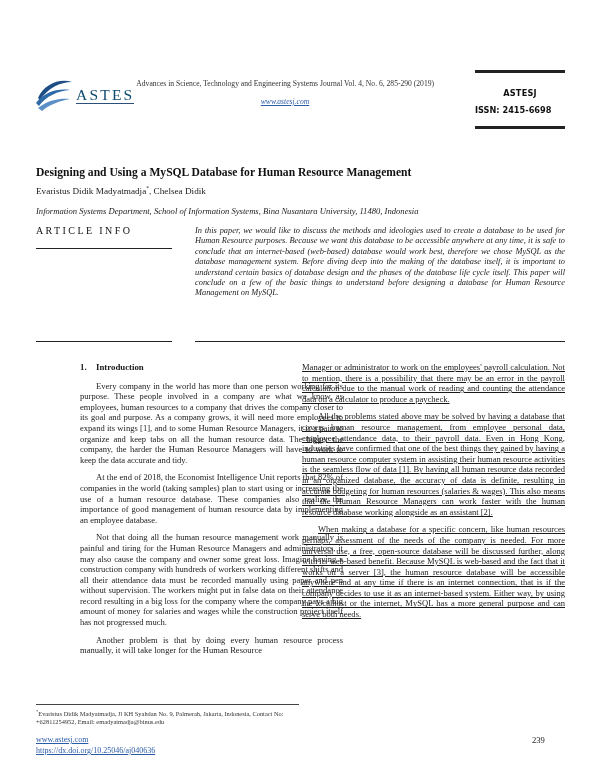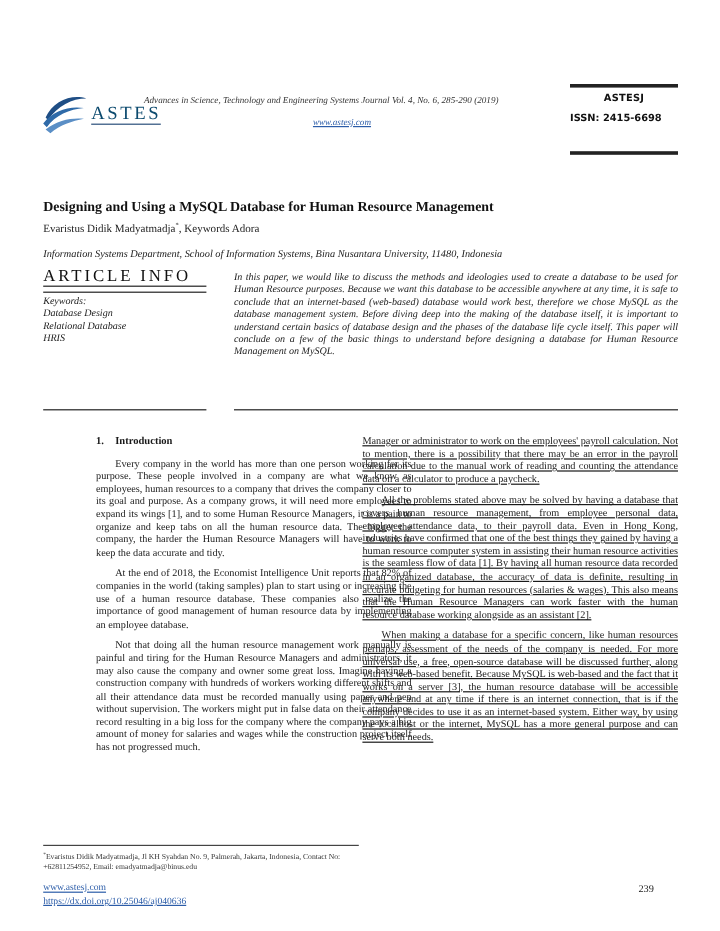--- a/index.html
+++ b/index.html
@@ -4,37 +4,37 @@
   <style>
     * { box-sizing: border-box; margin: 0; padding: 0; }
     html, body { width: 600px; height: 776px; background: #ffffff; overflow: hidden; }
     body { position: relative; font-family: "Liberation Serif", "DejaVu Serif", serif; color: #1a1a1a; }
 
     .abs { position: absolute; }
 
     
     .logo { left: 34px; top: 76px; width: 100px; height: 36px; }
     .logo-text { position: absolute; left: 42px; top: 11px; font-size: 15.5px; letter-spacing: 2.2px; color: #0c4a6e; font-family: "Liberation Serif", serif; border-bottom: 1px solid #2a4f7a; line-height: 16px; }
-    .journal-line { left: 120px; top: 79px; width: 330px; text-align: left; font-size: 7.6px; font-style: italic; color: #333; white-space: nowrap; }
+    .journal-line { left: 104px; top: 79px; width: 330px; text-align: right; font-size: 7.6px; color: #333; white-space: nowrap; }
     .journal-url { left: 120px; top: 97px; width: 330px; text-align: center; font-size: 7.6px; font-style: italic; color: #2b5ca8; text-decoration: underline; }
     .side-box { left: 475px; top: 70px; width: 90px; }
     .side-rule { height: 3px; background: #222; width: 90px; }
-    .side-title { font-family: "DejaVu Sans", sans-serif; font-weight: bold; font-size: 8.2px; text-align: center; margin-top: 3px; letter-spacing: 0.2px; color: #111; }
+    .side-title { font-family: "DejaVu Sans", sans-serif; font-weight: bold; font-size: 8.2px; text-align: center; margin-top: 15px; letter-spacing: 0.2px; color: #111; }
     .side-issn { font-family: "DejaVu Sans", sans-serif; font-weight: bold; font-size: 8.2px; margin-top: 7px; color: #111; }
     .side-rule2 { position: absolute; top: 56px; left: 0; }
 
     
     .title { left: 36px; top: 166px; font-size: 11.6px; font-weight: bold; color: #111; white-space: nowrap; }
     .authors { left: 36px; top: 185px; font-size: 9.2px; color: #222; white-space: nowrap; }
     .authors sup { font-size: 5.5px; }
     .affil { left: 36px; top: 206px; font-size: 8.6px; font-style: italic; color: #222; white-space: nowrap; }
 
     
     .info-col { left: 36px; top: 225px; width: 136px; }
-    .sec-head { font-size: 14px; letter-spacing: 2.4px; color: #111; line-height: 11px; padding-bottom: 2px; border-bottom: 1.3px solid #222; white-space: nowrap; }
+    .sec-head { font-size: 10px; letter-spacing: 2.4px; color: #111; line-height: 11px; padding-bottom: 12px; border-bottom: 1.3px solid #222; white-space: nowrap; }
     .info-line { font-size: 8.4px; font-style: italic; color: #222; line-height: 10.4px; white-space: nowrap; }
     .info-divider { border-top: 1.3px solid #222; margin-top: 4px; padding-top: 2px; }
     .info-bottom { left: 36px; top: 341px; width: 136px; border-top: 1.3px solid #222; }
 
     .abs-col { left: 195px; top: 225px; width: 370px; }
     .abs-text { font-size: 8.4px; font-style: italic; color: #222; line-height: 10.4px; text-align: justify; }
     .abs-bottom { left: 195px; top: 341px; width: 370px; border-top: 1.3px solid #222; }
 
     
     .col { width: 263px; font-size: 8.55px; line-height: 10.6px; color: #1a1a1a; text-align: justify; }
@@ -69,47 +69,42 @@
 
 <div class="abs side-box">
   <div class="side-rule"></div>
   <div class="side-title">ASTESJ</div>
   <div class="side-issn">ISSN: 2415-6698</div>
   <div class="side-rule side-rule2"></div>
 </div>
 
 <div class="abs title">Designing and Using a MySQL Database for Human Resource Management</div>
 <div class="abs authors">
-  <span>Evaristus Didik Madyatmadja</span><sup>*</sup><span>, Keywords Adora</span>
+  <span>Evaristus Didik Madyatmadja</span><sup>*</sup><span>, Chelsea Didik</span>
 </div>
 <div class="abs affil">Information Systems Department, School of Information Systems, Bina Nusantara University, 11480, Indonesia</div>
 
 <div class="abs info-col">
   <div class="sec-head">ARTICLE INFO</div>
-  <div class="info-divider">
-    <div class="info-line">Keywords:</div>
-    <div class="info-line">Database Design</div>
-    <div class="info-line">Relational Database</div>
-    <div class="info-line">HRIS</div>
-  </div>
 </div>
 <div class="abs info-bottom"></div>
 
 <div class="abs abs-col">
   <div class="abs-text" style="padding-top:1px">In this paper, we would like to discuss the methods and ideologies used to create a database to be used for Human Resource purposes. Because we want this database to be accessible anywhere at any time, it is safe to conclude that an internet-based (web-based) database would work best, therefore we chose MySQL as the database management system. Before diving deep into the making of the database itself, it is important to understand certain basics of database design and the phases of the database life cycle itself. This paper will conclude on a few of the basic things to understand before designing a database for Human Resource Management on MySQL.</div>
 </div>
 <div class="abs abs-bottom"></div>
 
 <div class="abs col col-left">
   <div class="section-heading">
     <span class="num">1.</span><span>Introduction</span>
   </div>
   <p class="para">Every company in the world has more than one person working for its purpose. These people involved in a company are what we know as employees, human resources to a company that drives the company closer to its goal and purpose. As a company grows, it will need more employees to expand its wings [1], and to some Human Resource Managers, it is a pain to organize and keep tabs on all the human resource data. The bigger the company, the harder the Human Resource Managers will have to work to keep the data accurate and tidy.</p>
   <p class="para">At the end of 2018, the Economist Intelligence Unit reports that 82% of companies in the world (taking samples) plan to start using or increasing the use of a human resource database. These companies also realize the importance of good management of human resource data by implementing an employee database.</p>
   <p class="para">Not that doing all the human resource management work manually is painful and tiring for the Human Resource Managers and administrators, it may also cause the company and owner some great loss. Imagine having a construction company with hundreds of workers working different shifts and all their attendance data must be recorded manually using paper and pen without supervision. The workers might put in false data on their attendance record resulting in a big loss for the company where the company pays a big amount of money for salaries and wages while the construction project itself has not progressed much.</p>
+  <p class="para">Another problem is that by doing every human resource process manually, it will take longer for the Human Resource</p>
 </div>
 
 <div class="abs col col-right">
   <p class="para noindent">Manager or administrator to work on the employees' payroll calculation. Not to mention, there is a possibility that there may be an error in the payroll calculation due to the manual work of reading and counting the attendance data on a calculator to produce a paycheck.</p>
   <p class="para">All the problems stated above may be solved by having a database that covers human resource management, from employee personal data, employee attendance data, to their payroll data. Even in Hong Kong, industries have confirmed that one of the best things they gained by having a human resource computer system in assisting their human resource activities is the seamless flow of data [1]. By having all human resource data recorded in an organized database, the accuracy of data is definite, resulting in accurate budgeting for human resources (salaries &amp; wages). This also means that the Human Resource Managers can work faster with the human resource database working alongside as an assistant [2].</p>
   <p class="para">When making a database for a specific concern, like human resources perhaps, assessment of the needs of the company is needed. For more universal use, a free, open-source database will be discussed further, along with its web-based benefit. Because MySQL is web-based and the fact that it works on a server [3], the human resource database will be accessible anywhere and at any time if there is an internet connection, that is if the company decides to use it as an internet-based system. Either way, by using the localhost or the internet, MySQL has a more general purpose and can serve both needs.</p>
 </div>
 
 <div class="abs footnote">
   <sup>*</sup><span>Evaristus Didik Madyatmadja, Jl KH Syahdan No. 9, Palmerah, Jakarta, Indonesia, Contact No: +62811254952, Email: emadyatmadja@binus.edu</span>

